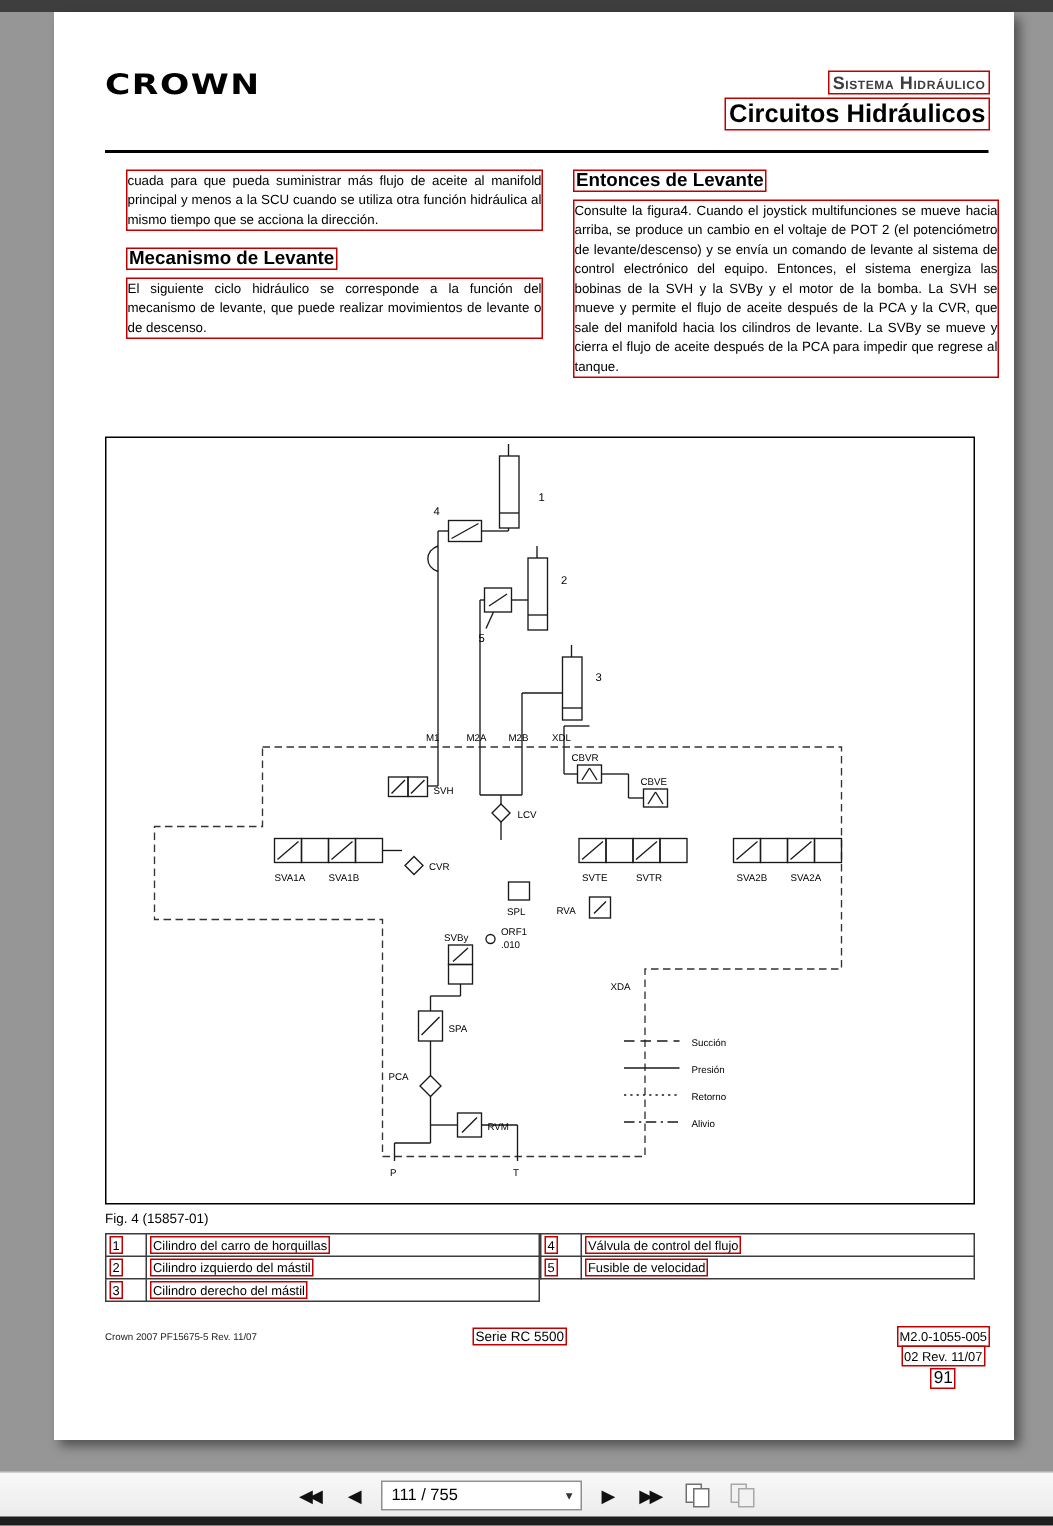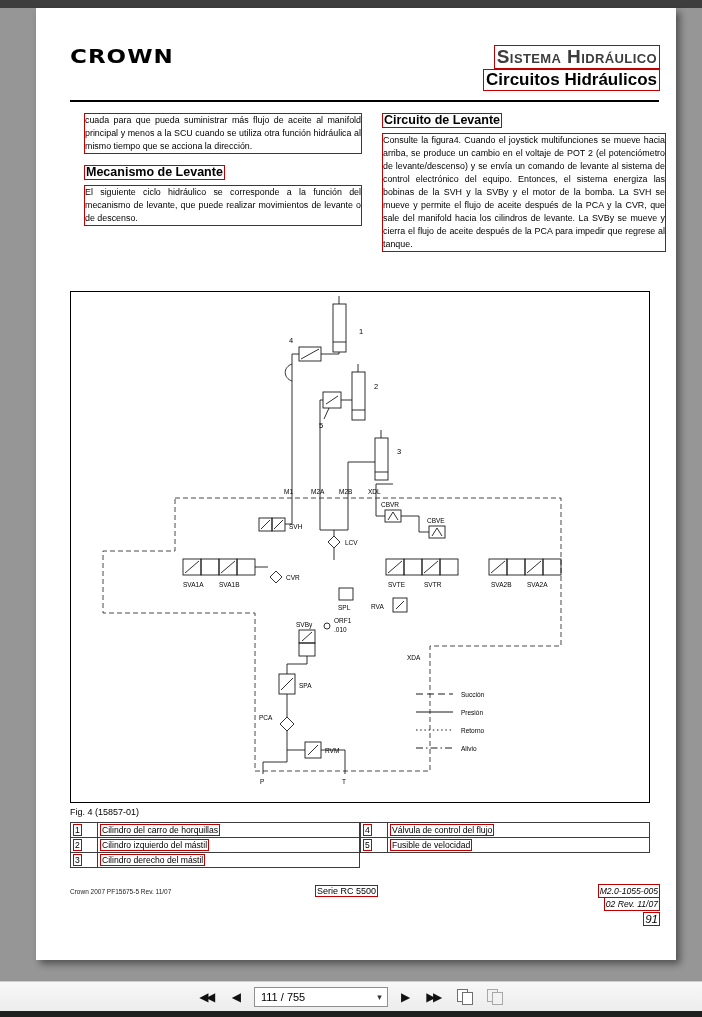--- a/index.html
+++ b/index.html
@@ -7,21 +7,21 @@
           font-family:"Liberation Sans",sans-serif;color:#000;}
   .top-strip{position:absolute;left:0;top:0;width:702px;height:8px;background:#3e3e3e;}
   .bottom-strip{position:absolute;left:0;top:1011px;width:702px;height:6px;background:#1f1f1f;}
 
   
   .page{position:absolute;left:36px;top:8px;width:640px;height:952px;background:#ffffff;
         box-shadow:4px 4px 7px rgba(0,0,0,.45);}
   .logo{position:absolute;left:34px;top:38px;font-family:"DejaVu Sans",sans-serif;
         font-weight:bold;font-size:23px;letter-spacing:1px;transform:scaleY(.82);transform-origin:left top;}
   .hdr{position:absolute;right:17px;top:38px;text-align:right;}
-  .hdr-title{display:inline-block;font-size:19px;font-weight:bold;font-variant:small-caps;
+  .hdr-title{display:inline-block;font-size:12px;font-weight:bold;font-variant:small-caps;
              letter-spacing:.4px;color:#3d3d3d;padding:0 2px;}
   .hdr-sub{display:inline-block;font-size:17px;font-weight:bold;margin-top:2px;padding:0 2px;}
   .rule{position:absolute;left:34px;right:17px;top:92px;height:2px;background:#000;}
 
   .col{position:absolute;top:106px;font-size:8.9px;line-height:13px;text-align:justify;margin-left:15px;}
   .col-left{left:34px;width:276px;}
   .col-right{left:332px;width:282px;}
   .col p{margin:0;}
   .sec-h{font-size:12.5px;font-weight:bold;text-align:left;margin:13px 0 7px 0;}
   .col-right .sec-h{margin-top:0;}
@@ -37,21 +37,21 @@
   .tables{position:absolute;left:34px;top:814px;width:580px;height:46px;font-size:8.6px;}
   table.ttable{border-collapse:collapse;table-layout:fixed;position:absolute;top:0;}
   table.ttable td{border:1px solid #3c3c3c;height:14px;padding:0 3px;vertical-align:middle;overflow:hidden;white-space:nowrap;}
   .t-left{left:0;width:290px;}
   .t-right{left:290px;width:290px;}
   td.tnum{width:20px;}
   .cellspan{display:inline-block;line-height:10px;padding:0 1px;}
 
   .footer-left{position:absolute;left:34px;top:880px;font-size:6.5px;color:#222;}
   .footer-center{position:absolute;left:280px;top:878px;font-size:9px;}
-  .footer-right{position:absolute;right:17px;top:877px;text-align:right;font-size:8.6px;line-height:12px;font-style:italic;}
+  .footer-right{position:absolute;right:17px;top:877px;text-align:center;font-size:8.6px;line-height:12px;}
   .footer-right .line{margin-bottom:1px;}
   .page-num{font-size:11.5px;margin-top:3px;}
 
   
   .toolbar{position:absolute;left:0;top:981px;width:702px;height:30px;
            background:linear-gradient(#f8f8f8,#ececec);border-top:1px solid #cfcfcf;
            display:flex;align-items:center;justify-content:center;gap:10px;}
   .nav-btn{font-size:12px;line-height:12px;color:#111;background:none;border:none;padding:2px 3px;
            cursor:pointer;font-family:"DejaVu Sans",sans-serif;}
   .nav-btn.double{letter-spacing:-2.5px;padding-right:6px;}
@@ -88,21 +88,21 @@
     </div>
     <div class="rule"></div>
 
     <div class="col col-left">
       <p class="redbox">cuada para que pueda suministrar más flujo de aceite al manifold principal y menos a la SCU cuando se utiliza otra función hidráulica al mismo tiempo que se acciona la dirección.</p>
       <div class="sec-h"><span class="redbox inlinebox">Mecanismo de Levante</span></div>
       <p class="redbox">El siguiente ciclo hidráulico se corresponde a la función del mecanismo de levante, que puede realizar movimientos de levante o de descenso.</p>
     </div>
 
     <div class="col col-right">
-      <div class="sec-h"><span class="redbox inlinebox">Circuito de Levante</span></div>
+      <div class="sec-h"><span class="redbox inlinebox">Entonces de Levante</span></div>
       <p class="redbox">Consulte la figura4. Cuando el joystick multifunciones se mueve hacia arriba, se produce un cambio en el voltaje de POT 2 (el potenciómetro de levante/descenso) y se envía un comando de levante al sistema de control electrónico del equipo. Entonces, el sistema energiza las bobinas de la SVH y la SVBy y el motor de la bomba. La SVH se mueve y permite el flujo de aceite después de la PCA y la CVR, que sale del manifold hacia los cilindros de levante. La SVBy se mueve y cierra el flujo de aceite después de la PCA para impedir que regrese al tanque.</p>
     </div>
 
     <div class="figure">
       <svg viewBox="0 0 578 510" width="578" height="510">
         <g stroke="#1a1a1a" stroke-width="0.9" fill="none">
 
           <rect x="262" y="12" width="13" height="48"></rect>
             <line x1="262" y1="50" x2="275" y2="50"></line>
             <line x1="268" y1="4" x2="268" y2="12"></line>

